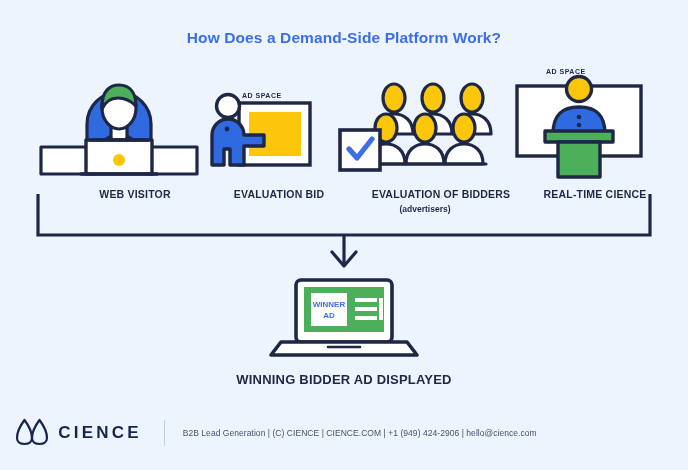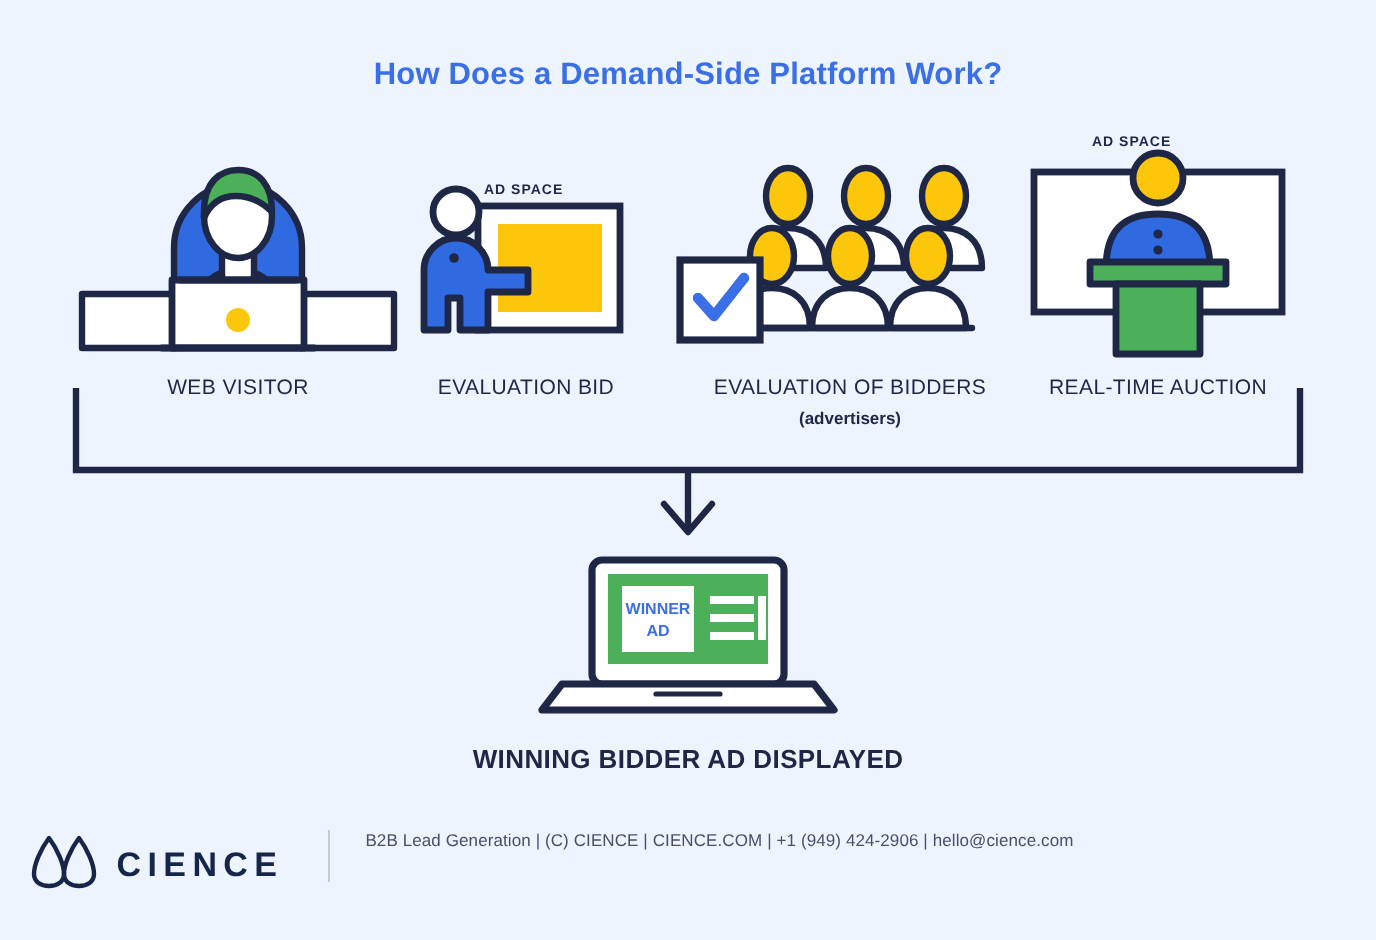--- a/index.html
+++ b/index.html
@@ -39,26 +39,26 @@
     top: 62px;
     height: 150px;
   }
   .stage-art {
     position: relative;
     width: 100%;
     height: 118px;
   }
   .stage-label {
     position: absolute;
-    left: 0;
+    left: 16px;
     width: 100%;
     top: 126px;
     text-align: center;
     font-size: 10.5px;
-    font-weight: normal;
+    font-weight: bold;
     color: #1e2746;
     letter-spacing: 0.2px;
     white-space: nowrap;
   }
   .stage-sublabel {
     position: absolute;
     left: 0;
     width: 100%;
     top: 142px;
     text-align: center;
@@ -112,20 +112,21 @@
     letter-spacing: 0.2px;
   }
 
   
   #footer {
     position: absolute;
     left: 0;
     bottom: 20px;
     width: 552px;
     display: flex;
+    align-items: center;
     justify-content: center;
     gap: 0px;
   }
   #footer-logo {
     display: flex;
     align-items: center;
     gap: 9px;
   }
   #footer-wordmark {
     font-size: 17px;
@@ -244,21 +245,21 @@
         <circle cx="73" cy="55" r="2.3" fill="#1e2746"></circle>
         <circle cx="73" cy="63" r="2.3" fill="#1e2746"></circle>
 
         <circle cx="73" cy="27" r="12.5" fill="#fcc60a" stroke="#1e2746" stroke-width="3.4"></circle>
 
         <rect x="39" y="69" width="68" height="11" fill="#4caf59" stroke="#1e2746" stroke-width="3.4" stroke-linejoin="round"></rect>
 
         <rect x="52" y="80" width="42" height="35" fill="#4caf59" stroke="#1e2746" stroke-width="3.4" stroke-linejoin="round"></rect>
       </svg>
     </div>
-    <div class="stage-label">REAL-TIME AUCTION</div>
+    <div class="stage-label">REAL-TIME CIENCE</div>
   </div>
 
   <div id="bracket">
     <svg width="688" height="95" viewBox="0 0 688 95" xmlns="http://www.w3.org/2000/svg">
       <path d="M38 14 L38 55 L650 55 L650 14" fill="none" stroke="#1e2746" stroke-width="3.2" stroke-linejoin="miter" stroke-linecap="butt"></path>
       <path d="M344 55 L344 84" fill="none" stroke="#1e2746" stroke-width="3.2"></path>
       <path d="M332 72 L344 86 L356 72" fill="none" stroke="#1e2746" stroke-width="3.2" stroke-linecap="round" stroke-linejoin="round"></path>
     </svg>
   </div>
 

